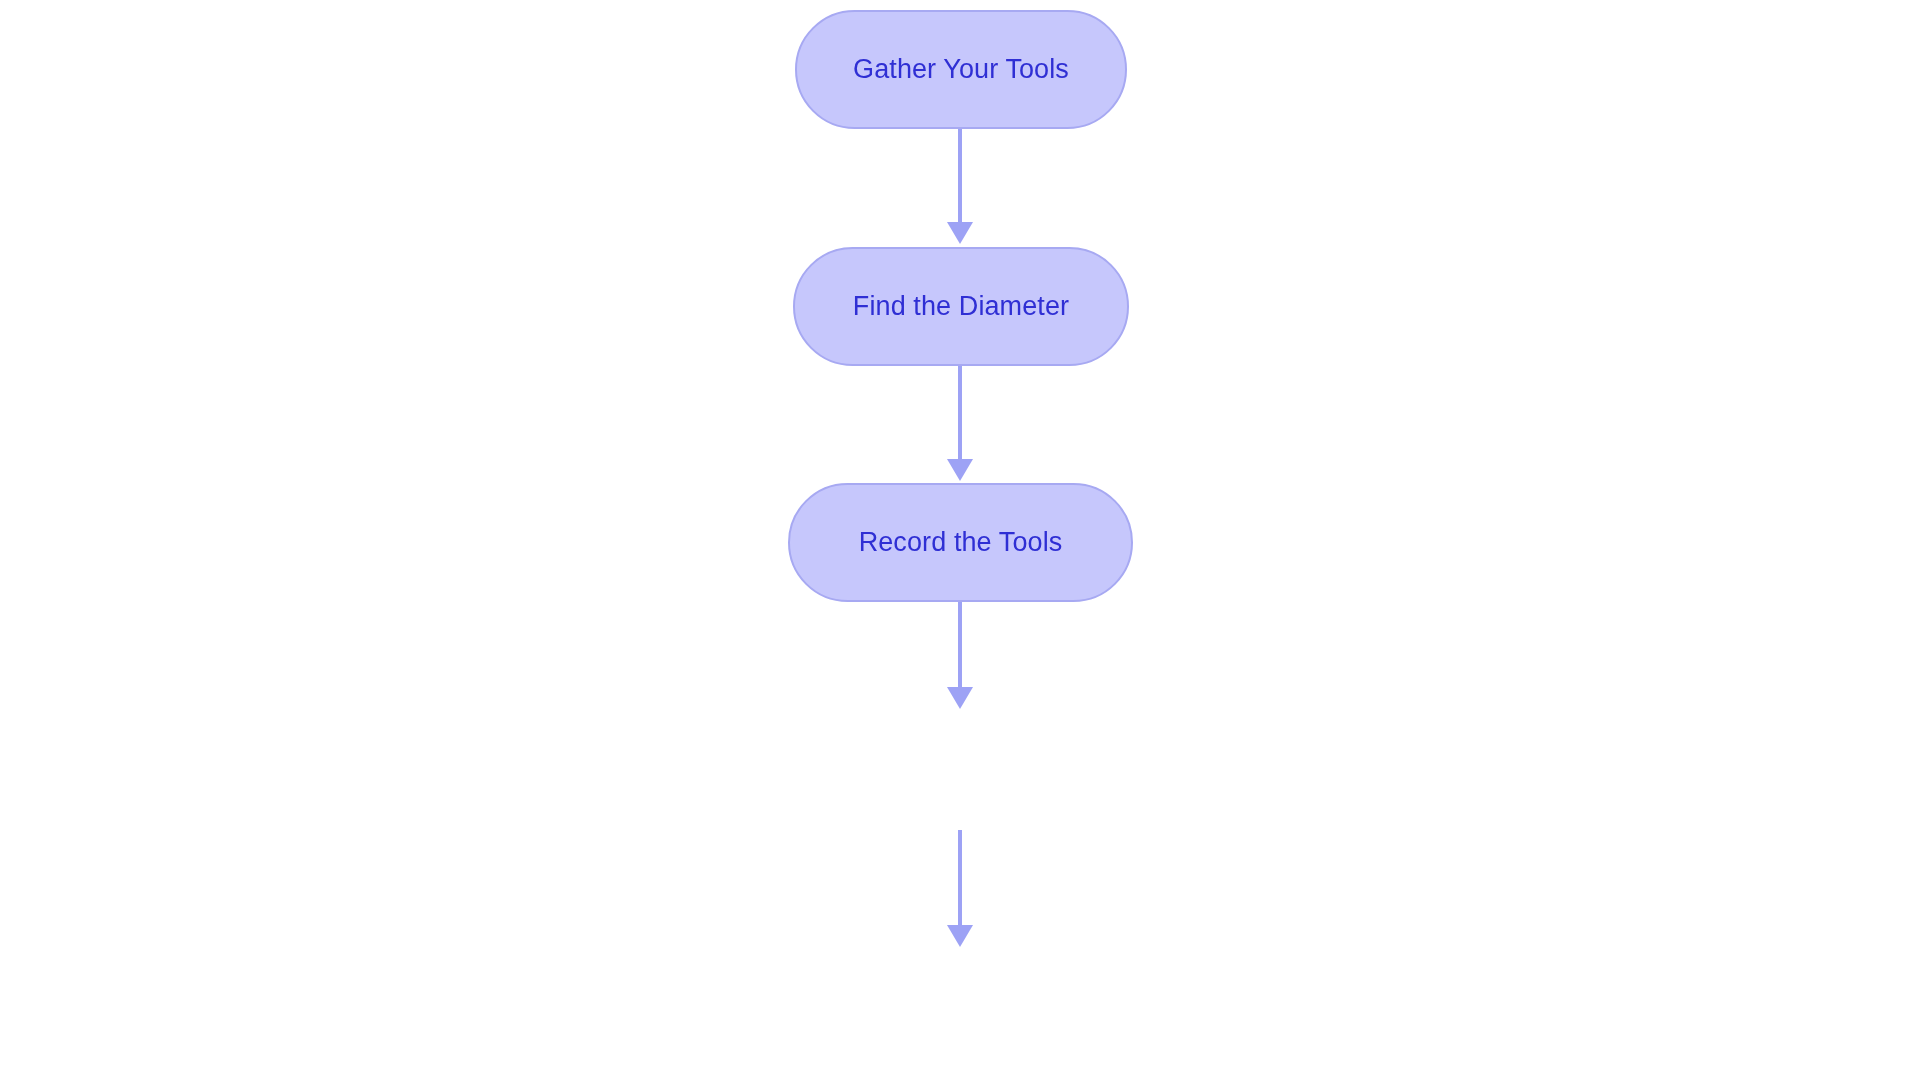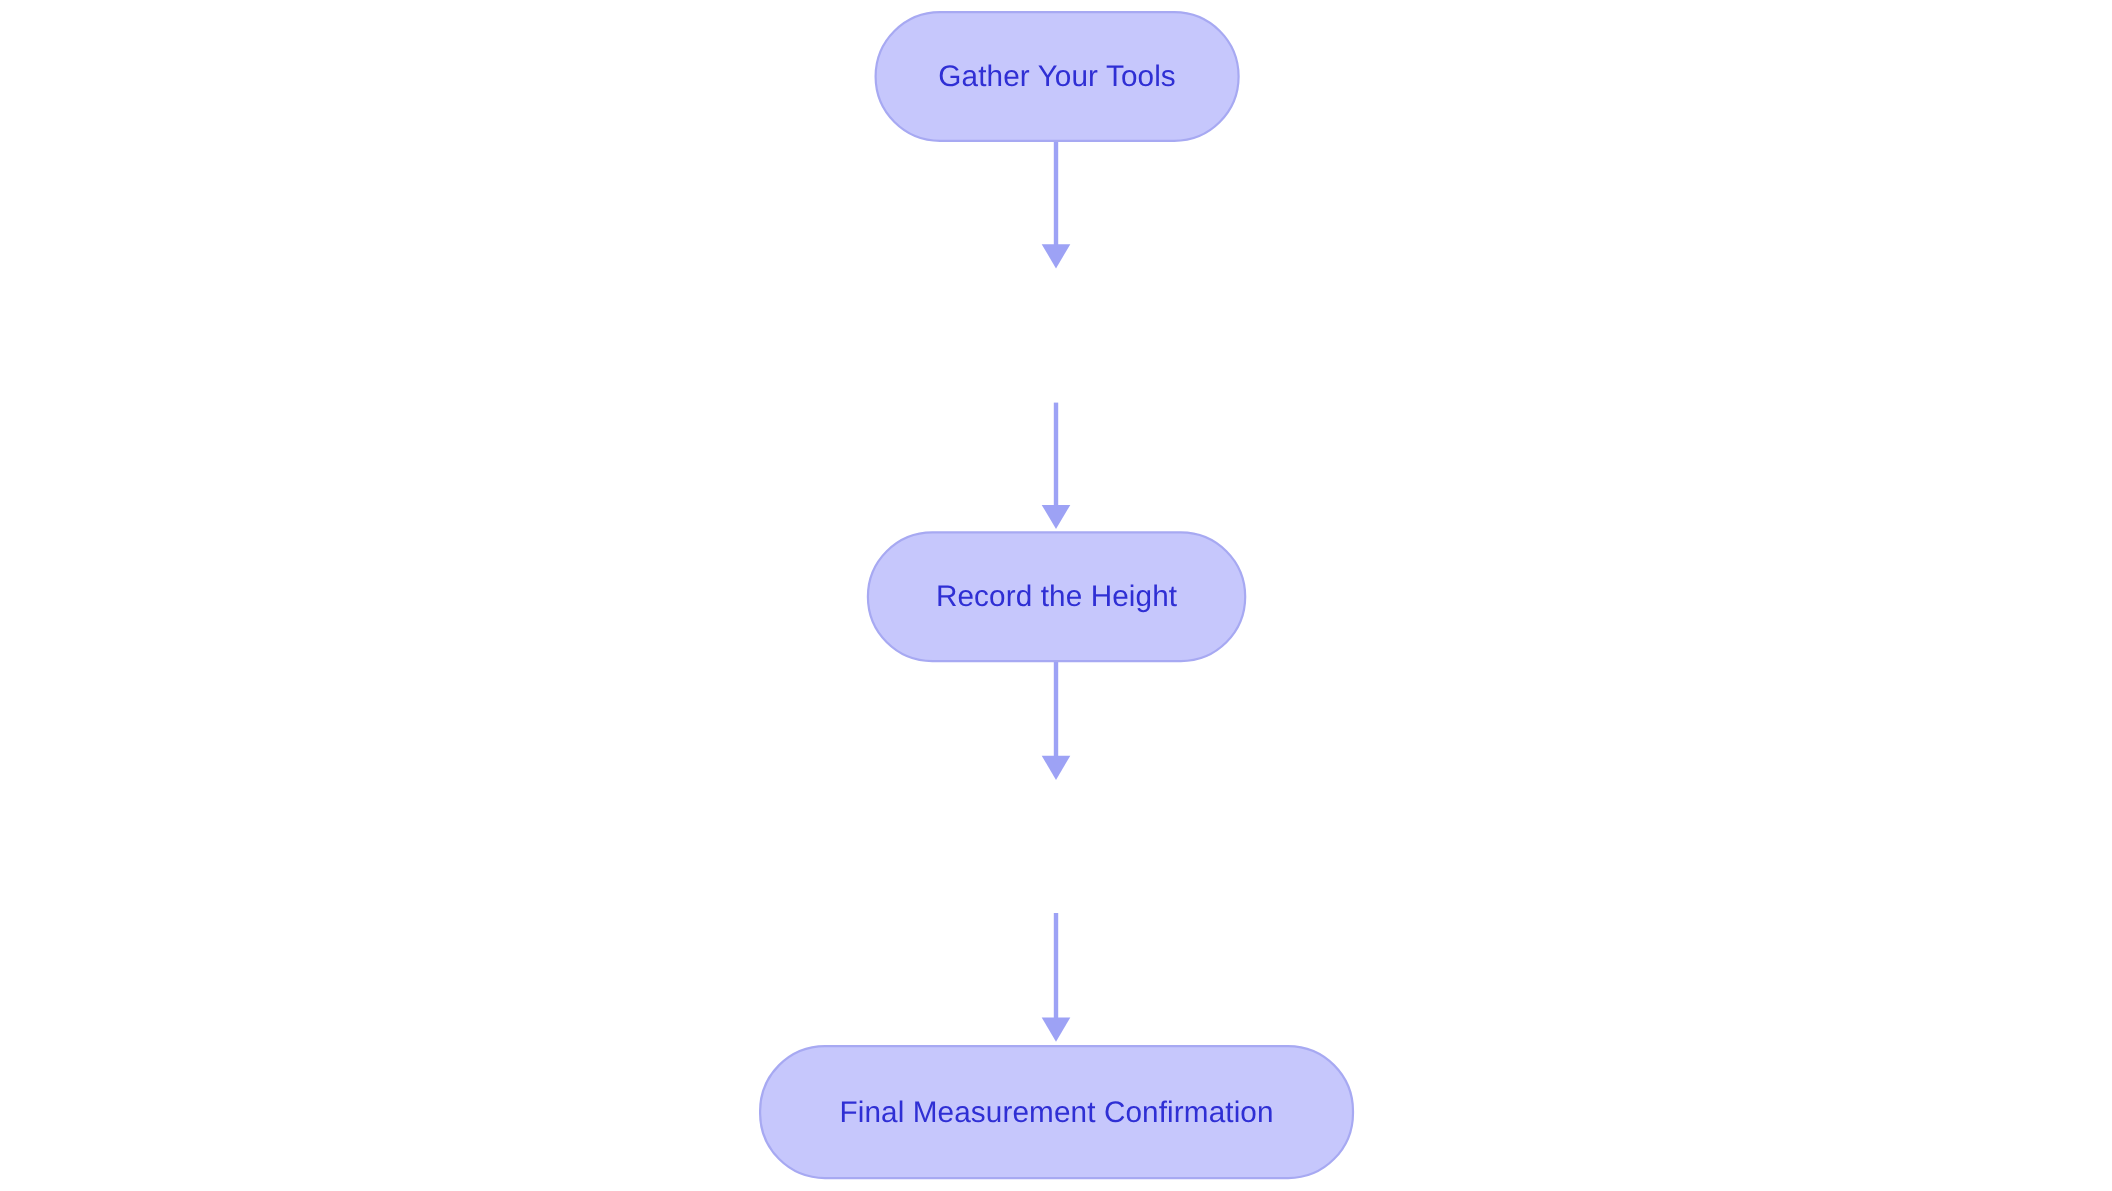--- a/index.html
+++ b/index.html
@@ -82,23 +82,23 @@
         <rect x="958" y="830" width="4" height="97"></rect>
         <polygon points="947,925 973,925 960,947"></polygon>
       </g>
     </g>
   </svg>
 
   <div class="node-shape" id="node-1">
     <span class="node-label">Gather Your Tools</span>
   </div>
 
+  <div class="node-shape" id="node-2">
+    <span class="node-label">Find the Diameter</span>
+  </div>
 
   <div class="node-shape" id="node-3">
-    <span class="node-label">Record the Height</span>
+    <span class="node-label">Record the Tools</span>
   </div>
 
 
-  <div class="node-shape" id="node-5">
-    <span class="node-label">Final Measurement Confirmation</span>
-  </div>
 
 </div>
 
 </body></html>

